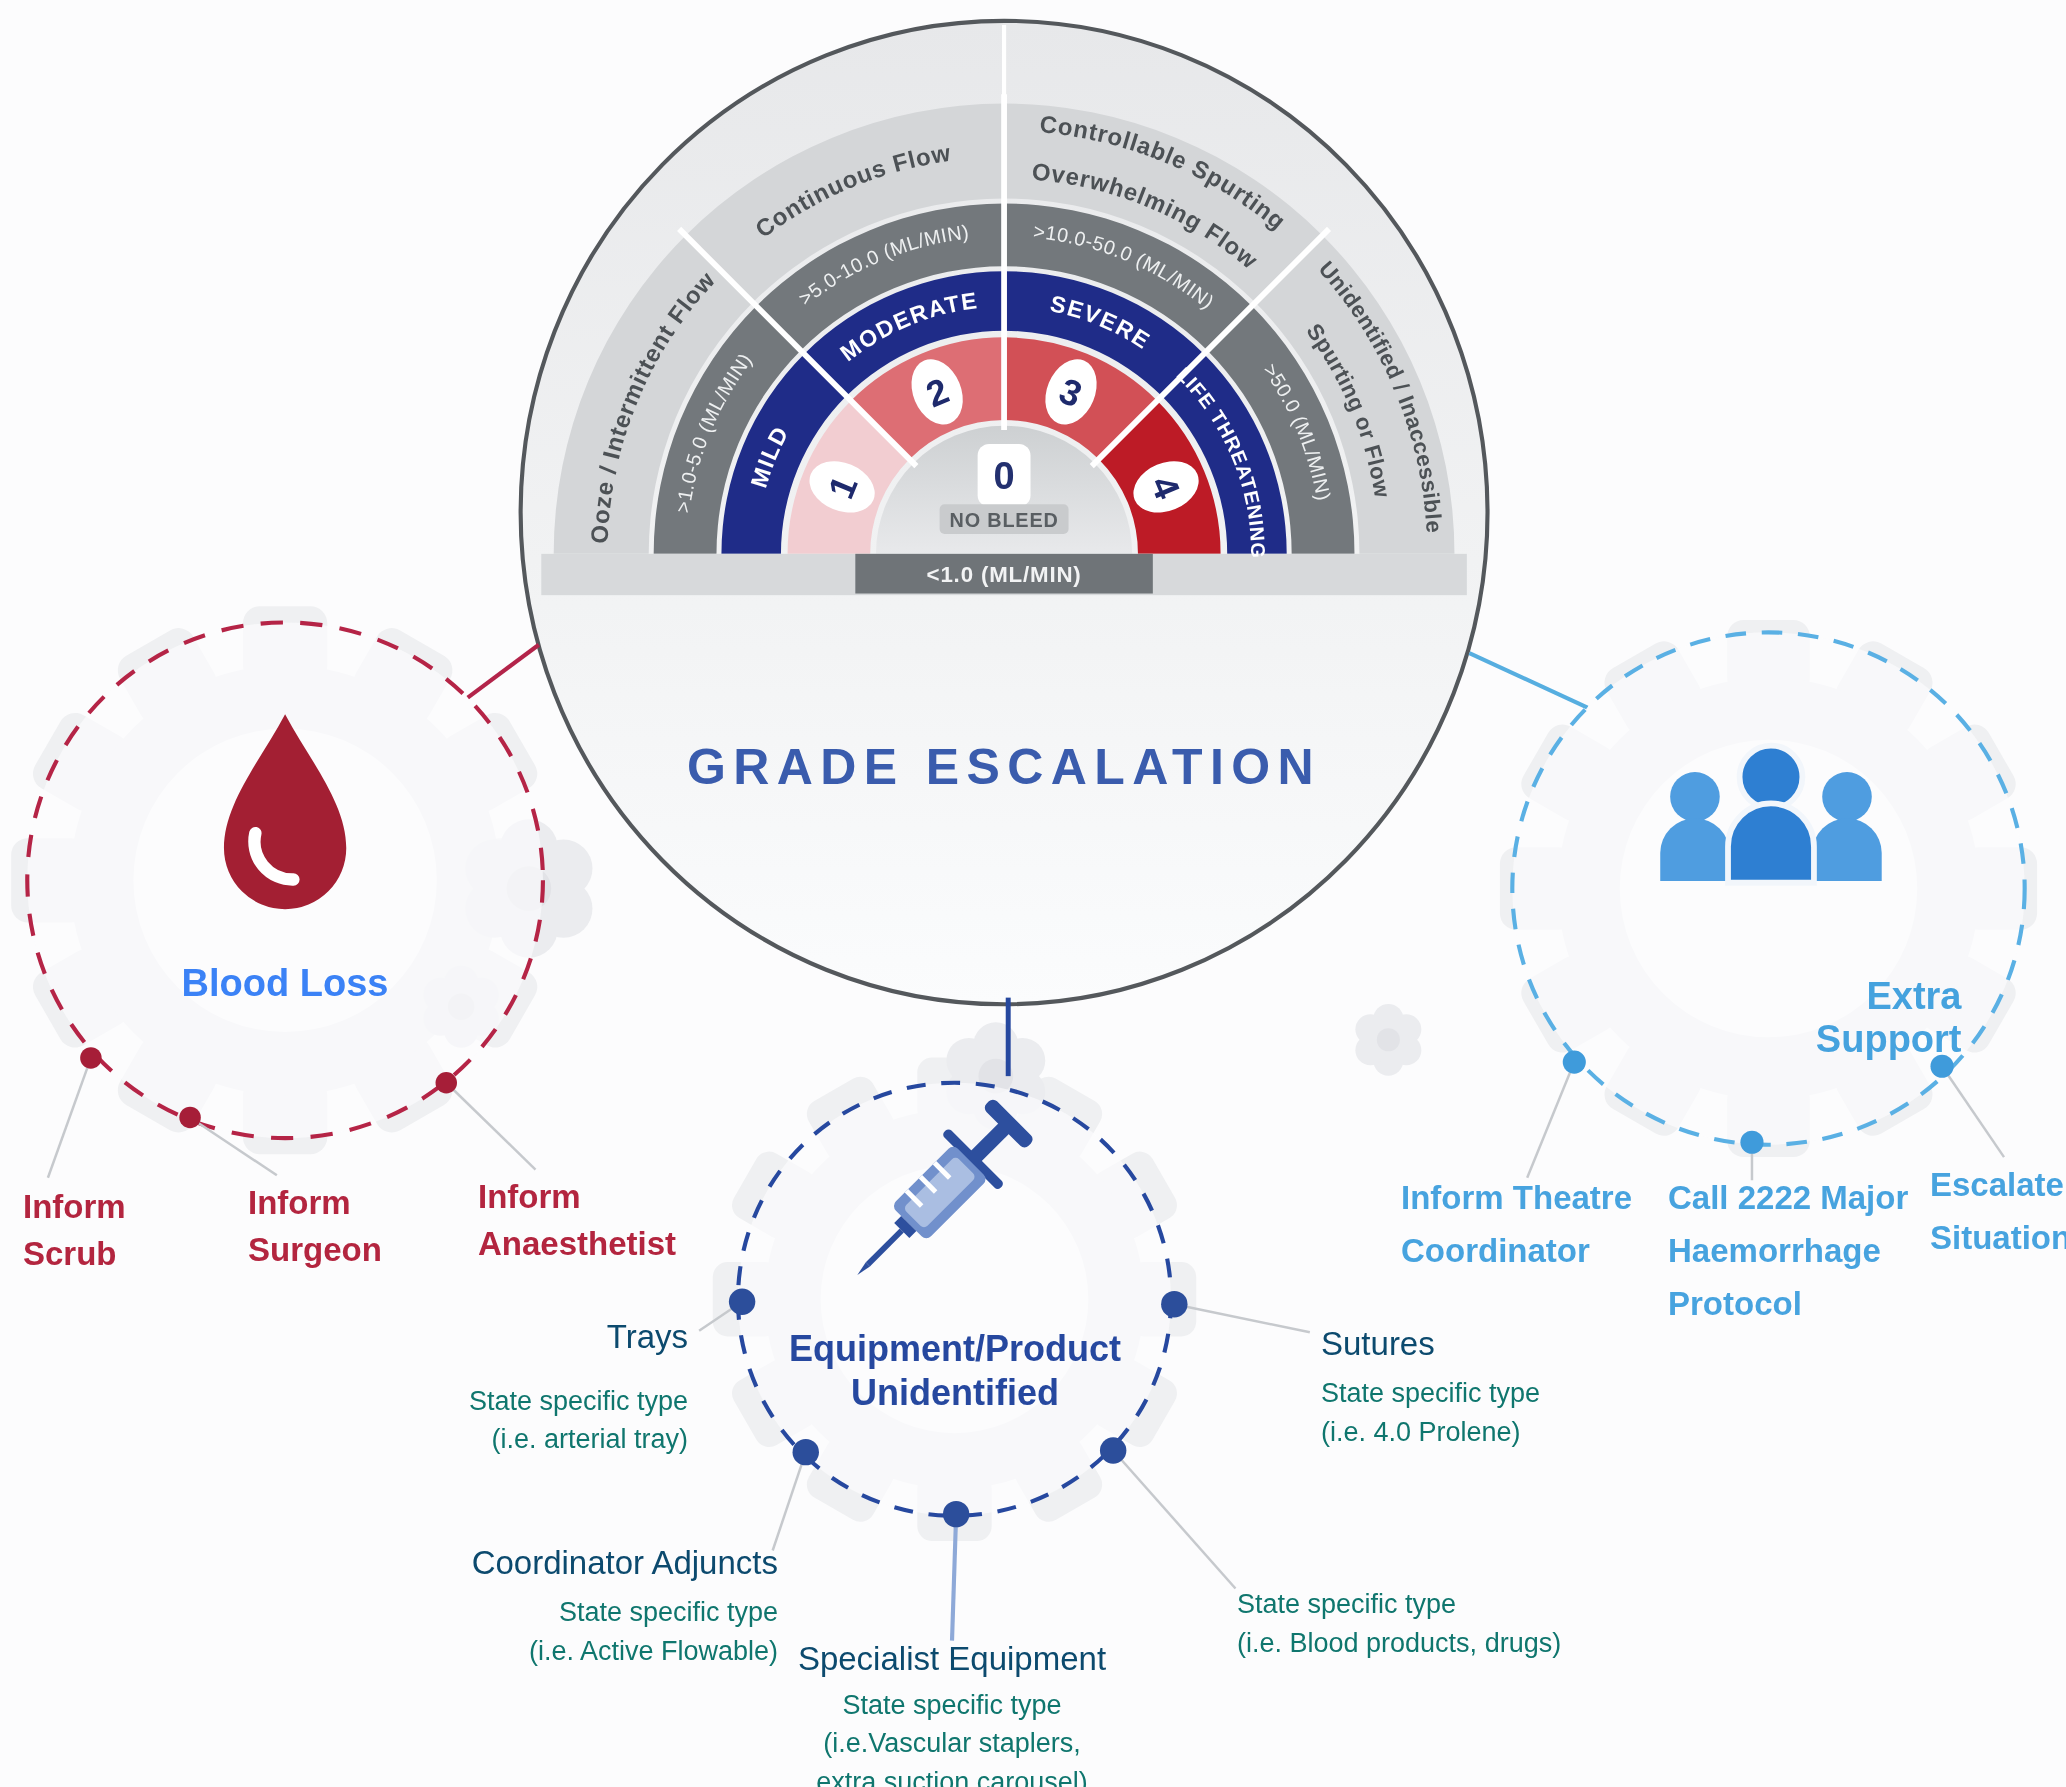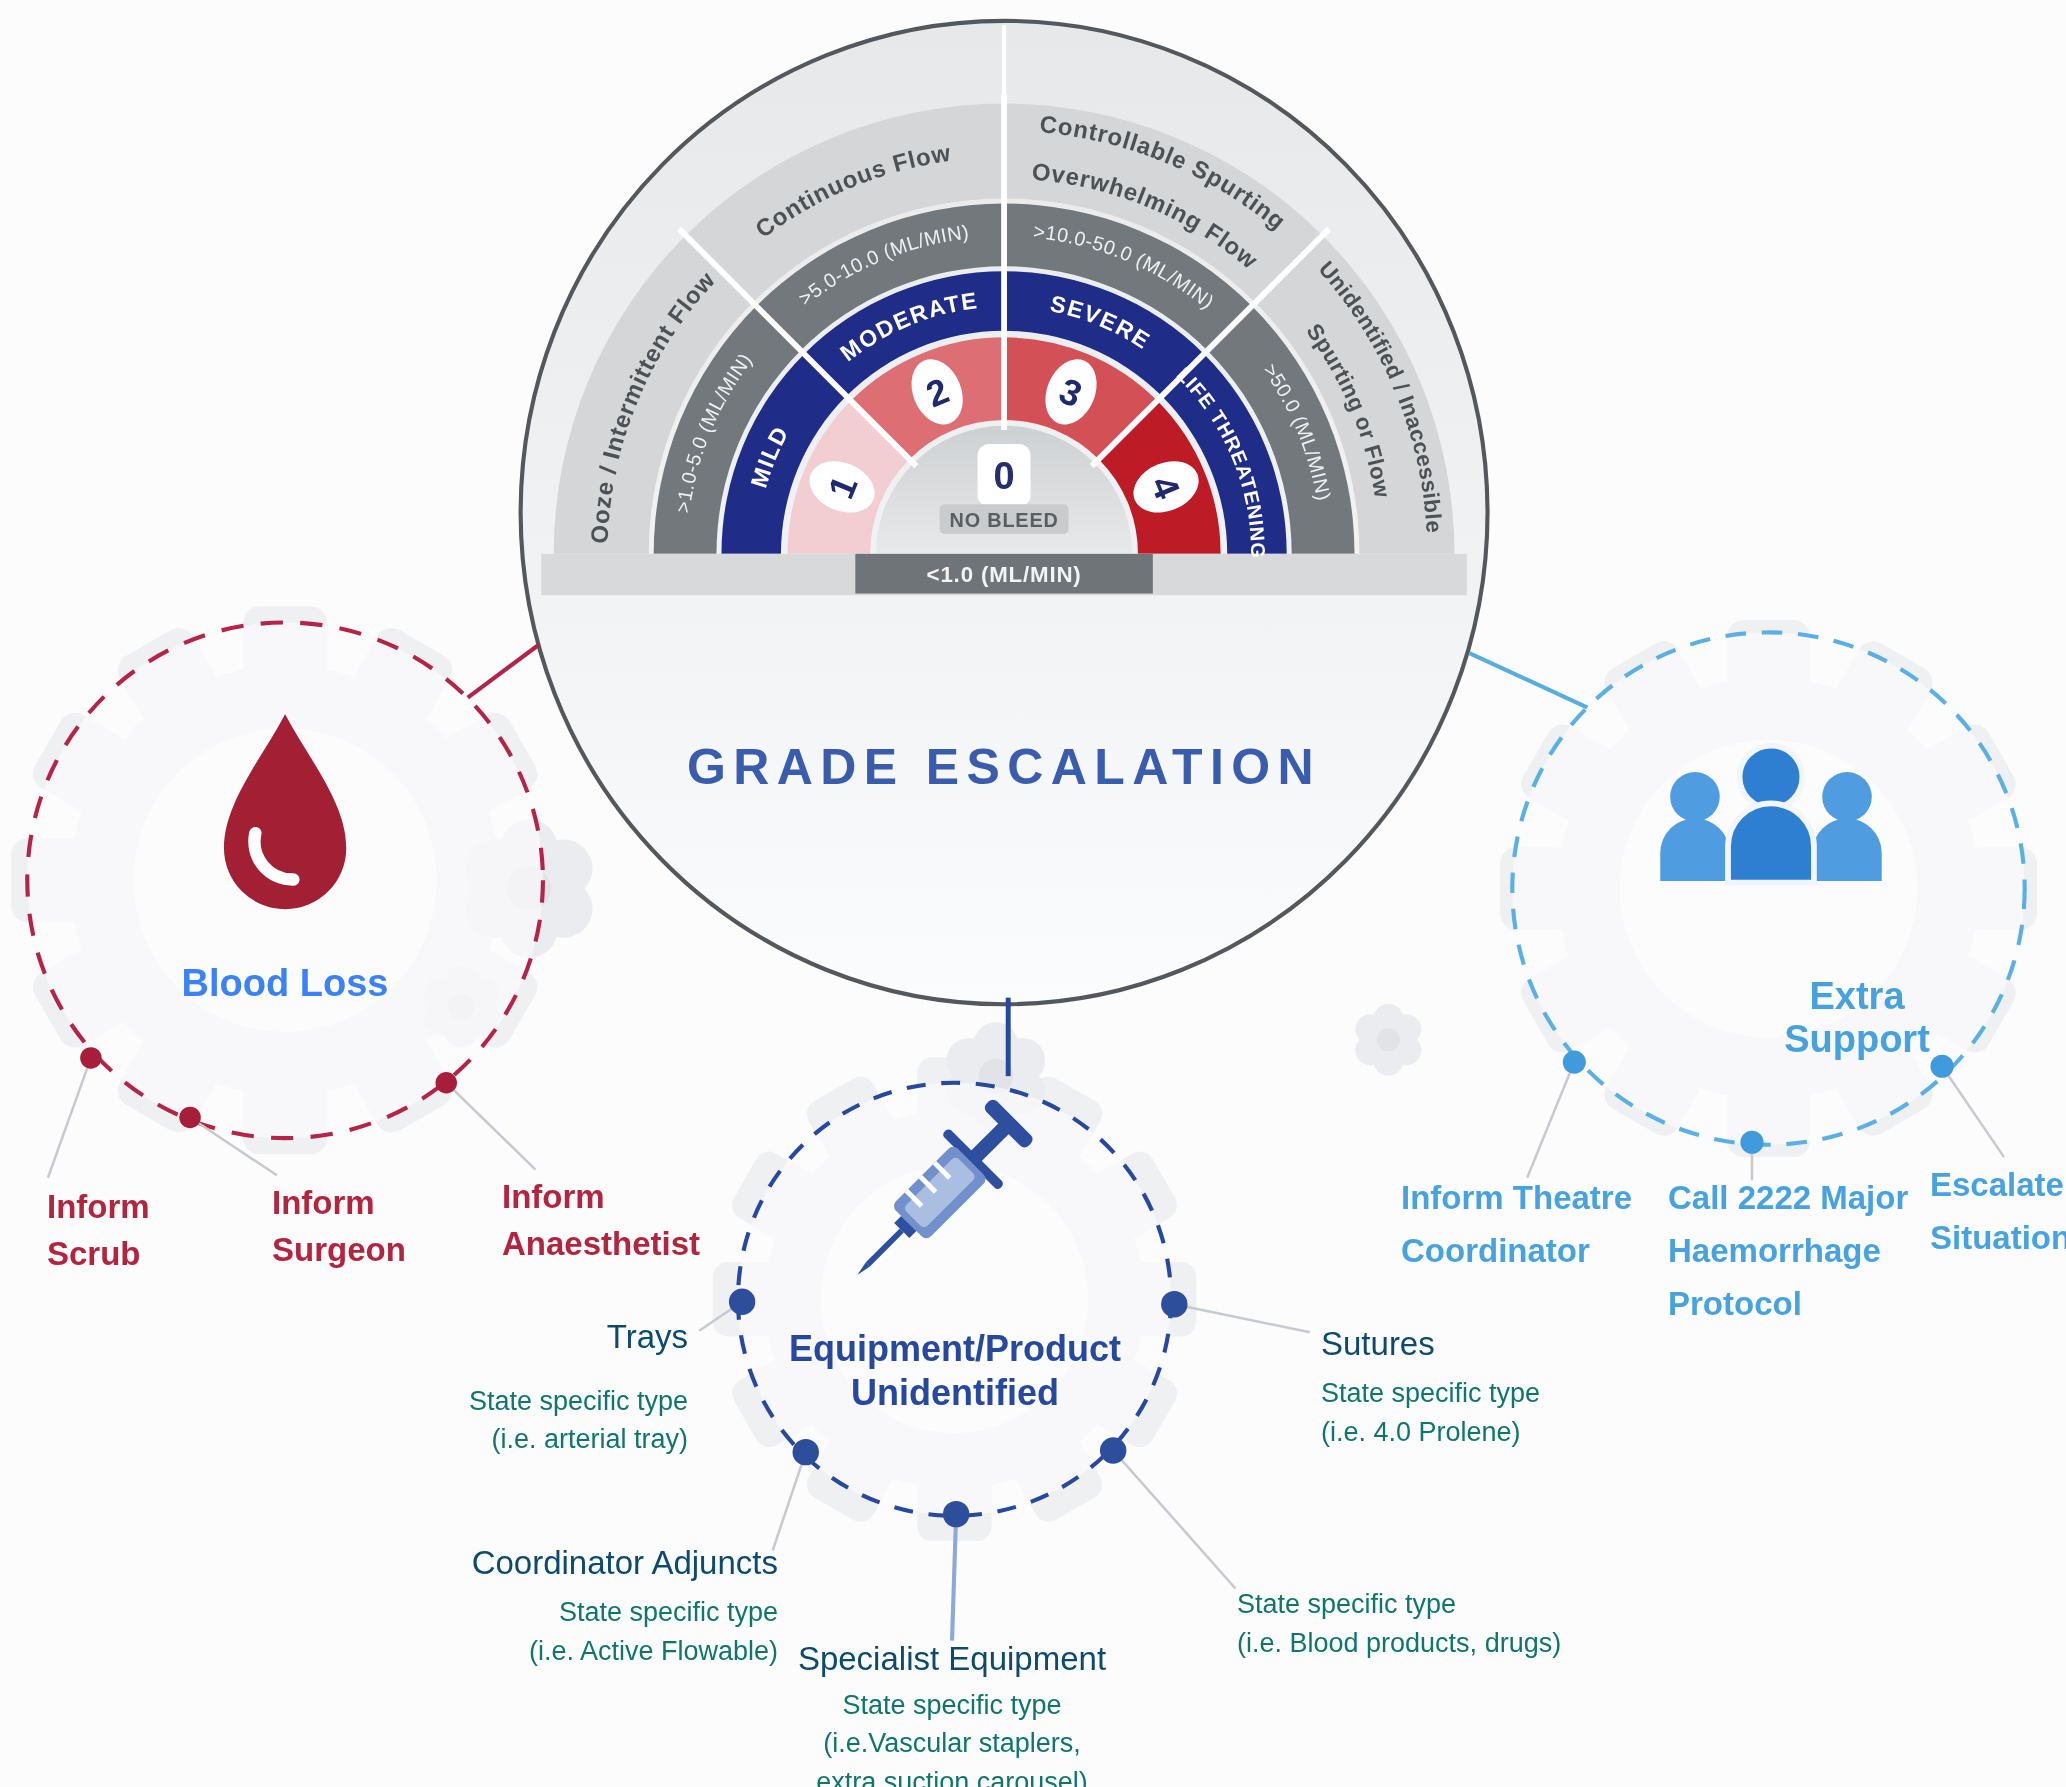--- a/index.html
+++ b/index.html
@@ -7,21 +7,21 @@
           font-family:"Liberation Sans",sans-serif;background:#fcfcfd;}
   svg{position:absolute;left:0;top:0;}
   .abs{position:absolute;}
   .pre{white-space:pre-line;}
   .title1{font-size:79px;font-weight:700;color:#24479e;letter-spacing:0.8px;}
   .title2{font-size:50px;font-weight:700;color:#3a5cad;letter-spacing:7.4px;}
   .center-x{transform:translateX(-50%);text-align:center;}
   .node-label-red{font-size:38px;font-weight:700;color:#3b82f6;}
   .node-label-navy{font-size:36px;font-weight:700;color:#26489f;line-height:1.22;}
   .node-label-blue{font-size:38px;font-weight:700;color:#45a2de;}
-  .action-red{font-size:33px;font-weight:700;color:#b3253f;line-height:1.42;margin-left:24px;}
+  .action-red{font-size:33px;font-weight:700;color:#b3253f;line-height:1.42;}
   .action-blue{font-size:33px;font-weight:700;color:#47a3df;line-height:1.6;}
   .item-head{font-size:33px;font-weight:400;color:#0c4a6e;line-height:1.3;}
   .item-note{font-size:27px;font-weight:400;color:#0f766e;line-height:1.42;margin-top:8.3px;}
   .ralign{text-align:right;}
   .calign{text-align:center;}
   .gauge-desc{font-size:29px;font-weight:700;fill:#4c5155;letter-spacing:1px;}
   .gauge-desc-sm{font-size:27px;font-weight:700;fill:#4c5155;letter-spacing:0.5px;}
   .gauge-rate{font-size:24px;font-weight:400;fill:#eef0f1;letter-spacing:0.5px;}
   .gauge-sev{font-size:28px;font-weight:700;fill:#ffffff;letter-spacing:2px;}
   .gauge-sev-sm{font-size:24px;font-weight:700;fill:#ffffff;letter-spacing:1px;}
@@ -231,21 +231,21 @@
         <path d="M-52,76 v-44 a52,52 0 0 1 104,0 v44 z"></path>
       </g>
     </g>
   </svg>
 
   <div class="abs center-x title2" style="left:1004px;top:738px;">GRADE ESCALATION</div>
 
   <div class="abs center-x node-label-red" style="left:285px;top:962px;">Blood Loss</div>
   <div class="abs center-x node-label-navy pre" style="left:955px;top:1327px;">Equipment/Product
 Unidentified</div>
-  <div class="abs center-x node-label-blue" style="left:1857px;top:975px;">Extra Support</div>
+  <div class="abs center-x node-label-blue" style="left:1857px;top:975px;text-align:right;">Extra Support</div>
 
   <div class="abs action-red pre" style="left:23px;top:1184px;">Inform
 Scrub</div>
   <div class="abs action-red pre" style="left:248px;top:1180px;">Inform
 Surgeon</div>
   <div class="abs action-red pre" style="left:478px;top:1174px;">Inform
 Anaesthetist</div>
 
   <div class="abs ralign" style="left:314px;top:1316px;width:374px;">
     <div class="item-head">Trays</div>

